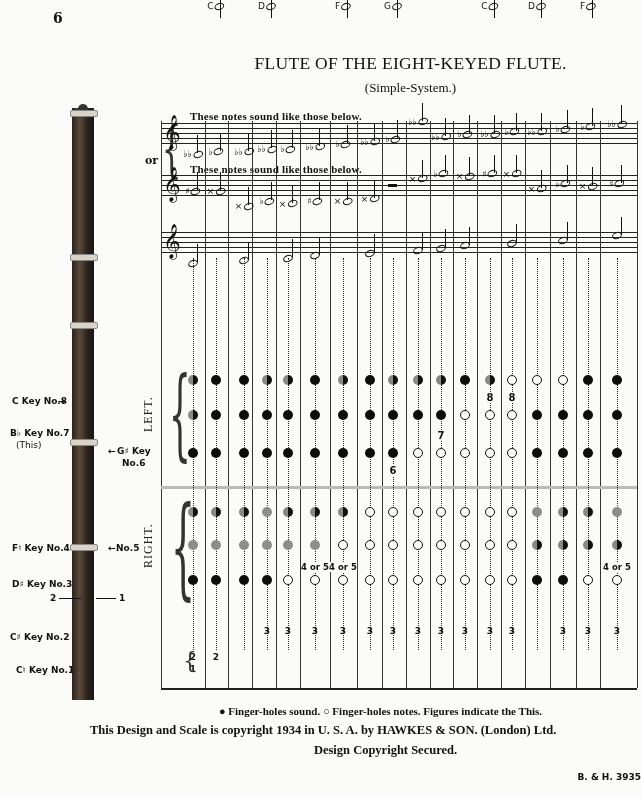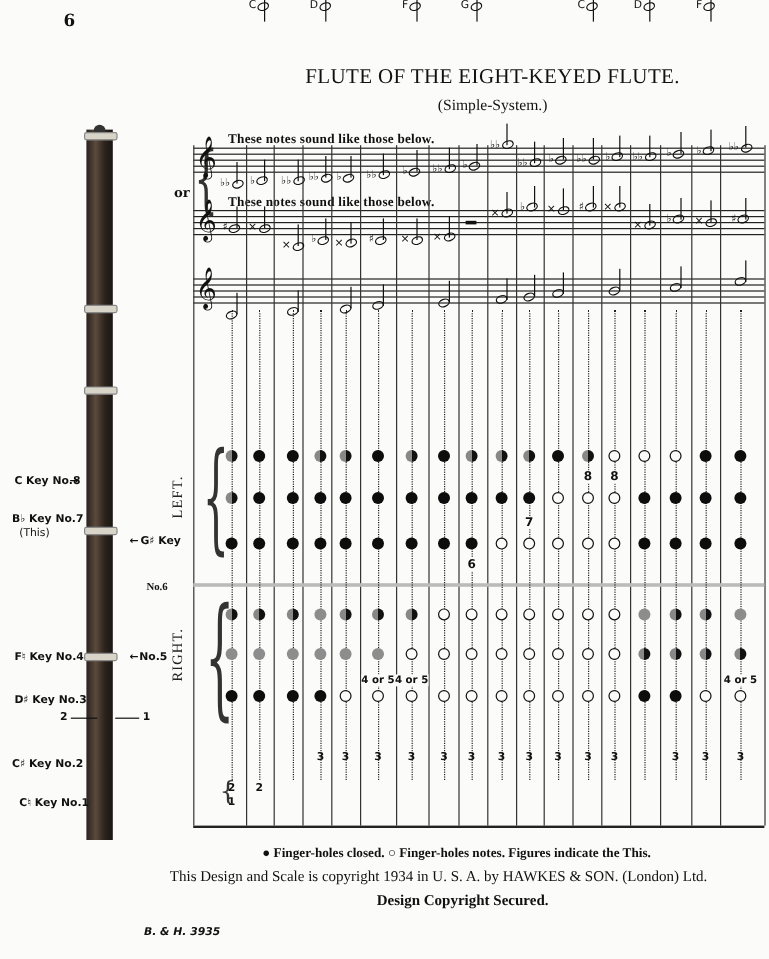--- a/index.html
+++ b/index.html
@@ -22,23 +22,23 @@
   .hole.half{background:linear-gradient(90deg,#888 50%,#111 50%);}
   .hole.grey{background:#8d8d8d;}
   .keynum{position:absolute;font-family:"DejaVu Sans",sans-serif;font-size:9px;font-weight:bold;transform:translateX(-50%);white-space:nowrap;}
   .hand-label{position:absolute;font-family:"Liberation Serif",serif;font-size:12px;letter-spacing:1px;transform:rotate(-90deg);transform-origin:left top;color:#222;}
   .brace{position:absolute;font-family:"DejaVu Serif",serif;color:#333;}
   .flute{position:absolute;left:68px;top:104px;width:30px;height:596px;}
   .flute .body{position:absolute;left:4px;width:22px;background:linear-gradient(90deg,#2a221c,#5b4a3c 35%,#2b231d 70%,#1a1612);}
   .flute .ring{position:absolute;left:2px;width:26px;height:5px;background:#d9d4c8;border:1px solid #888;border-radius:2px;}
   .key-label{position:absolute;font-family:"DejaVu Sans",sans-serif;font-size:9px;font-weight:bold;white-space:nowrap;}
   .legend{left:0;width:641px;top:705px;text-align:center;padding-left:120px;box-sizing:border-box;font-size:11px;font-family:"Liberation Serif",serif;font-weight:bold;}
-  .copyright{left:0;width:641px;top:723px;text-align:center;padding-left:90px;box-sizing:border-box;font-size:12.5px;font-family:"Liberation Serif",serif;font-weight:normal;}
+  .copyright{left:0;width:641px;top:723px;padding-left:90px;box-sizing:border-box;font-size:12.5px;font-family:"Liberation Serif",serif;font-weight:bold;}
   .secured{left:0;width:641px;top:743px;text-align:center;padding-left:130px;box-sizing:border-box;font-size:12.5px;font-family:"Liberation Serif",serif;font-weight:bold;}
-  .catalog{left:0;width:641px;top:772px;text-align:left;padding-left:120px;box-sizing:border-box;font-size:9px;font-family:"DejaVu Sans",sans-serif;font-weight:bold;font-style:italic;}
+  .catalog{left:0;width:641px;top:772px;text-align:right;padding-left:120px;box-sizing:border-box;font-size:9px;font-family:"DejaVu Sans",sans-serif;font-weight:bold;}
 </style>
 </head>
 <body>
 
 <div class="abs page-num">6</div>
 <div class="abs title">FLUTE OF THE EIGHT-KEYED FLUTE.</div>
 <div class="abs subtitle">(Simple-System.)</div>
 
 <div class="flute">
   <div class="body" style="top:4px;height:592px;"></div>
@@ -49,21 +49,21 @@
   <div class="ring" style="top:440px;"></div>
   <div class="abs" style="left:10px;top:0;width:10px;height:6px;background:#333;border-radius:5px 5px 0 0;"></div>
 </div>
 
 <div class="key-label" style="left:12px;top:396px;">C Key No.8</div>
 <div class="key-label" style="left:58px;top:396px;">→</div>
 <div class="key-label" style="left:10px;top:428px;">B♭ Key No.7</div>
 <div class="key-label" style="left:16px;top:440px;font-weight:normal;">(This)</div>
 <div class="key-label" style="left:108px;top:446px;">←</div>
 <div class="key-label" style="left:117px;top:446px;">G♯ Key</div>
-<div class="key-label" style="left:122px;top:484px;font-family:Liberation Serif, serif;">No.6</div>
+<div class="key-label" style="left:122px;top:458px;">No.6</div>
 <div class="key-label" style="left:12px;top:543px;">F♮ Key No.4</div>
 <div class="key-label" style="left:108px;top:543px;">←</div>
 <div class="key-label" style="left:116px;top:543px;">No.5</div>
 <div class="key-label" style="left:12px;top:579px;">D♯ Key No.3</div>
 <div class="key-label" style="left:50px;top:593px;">2</div>
 <div class="abs" style="left:59px;top:598px;width:22px;height:1px;background:#111;"></div>
 <div class="abs" style="left:96px;top:598px;width:20px;height:1px;background:#111;"></div>
 <div class="key-label" style="left:119px;top:593px;">1</div>
 <div class="key-label" style="left:10px;top:632px;">C♯ Key No.2</div>
 <div class="key-label" style="left:16px;top:665px;">C♮ Key No.1</div>
@@ -75,21 +75,21 @@
 
 <div id="staff-container"></div>
 
 <div id="chart"></div>
 
 <div class="hand-label" style="left:141px;top:432px;">LEFT.</div>
 <div class="hand-label" style="left:141px;top:568px;">RIGHT.</div>
 
 <div class="abs legend">
   <span>●</span>
-  <span>Finger-holes closed.</span>
+  <span>Finger-holes sound.</span>
   <span>○</span>
   <span>Finger-holes notes.</span>
   <span>Figures indicate the This.</span>
 </div>
 <div class="abs copyright">This Design and Scale is copyright 1934 in U. S. A. by HAWKES &amp; SON. (London) Ltd.</div>
 <div class="abs secured">Design Copyright Secured.</div>
 <div class="abs catalog">B. &amp; H. 3935</div>
 
 <div class="hline" style="left: 161px; width: 476px; top: 123px; background: rgb(34, 34, 34);"></div>
 <div class="hline" style="left: 161px; width: 476px; top: 128px; background: rgb(34, 34, 34);"></div>

